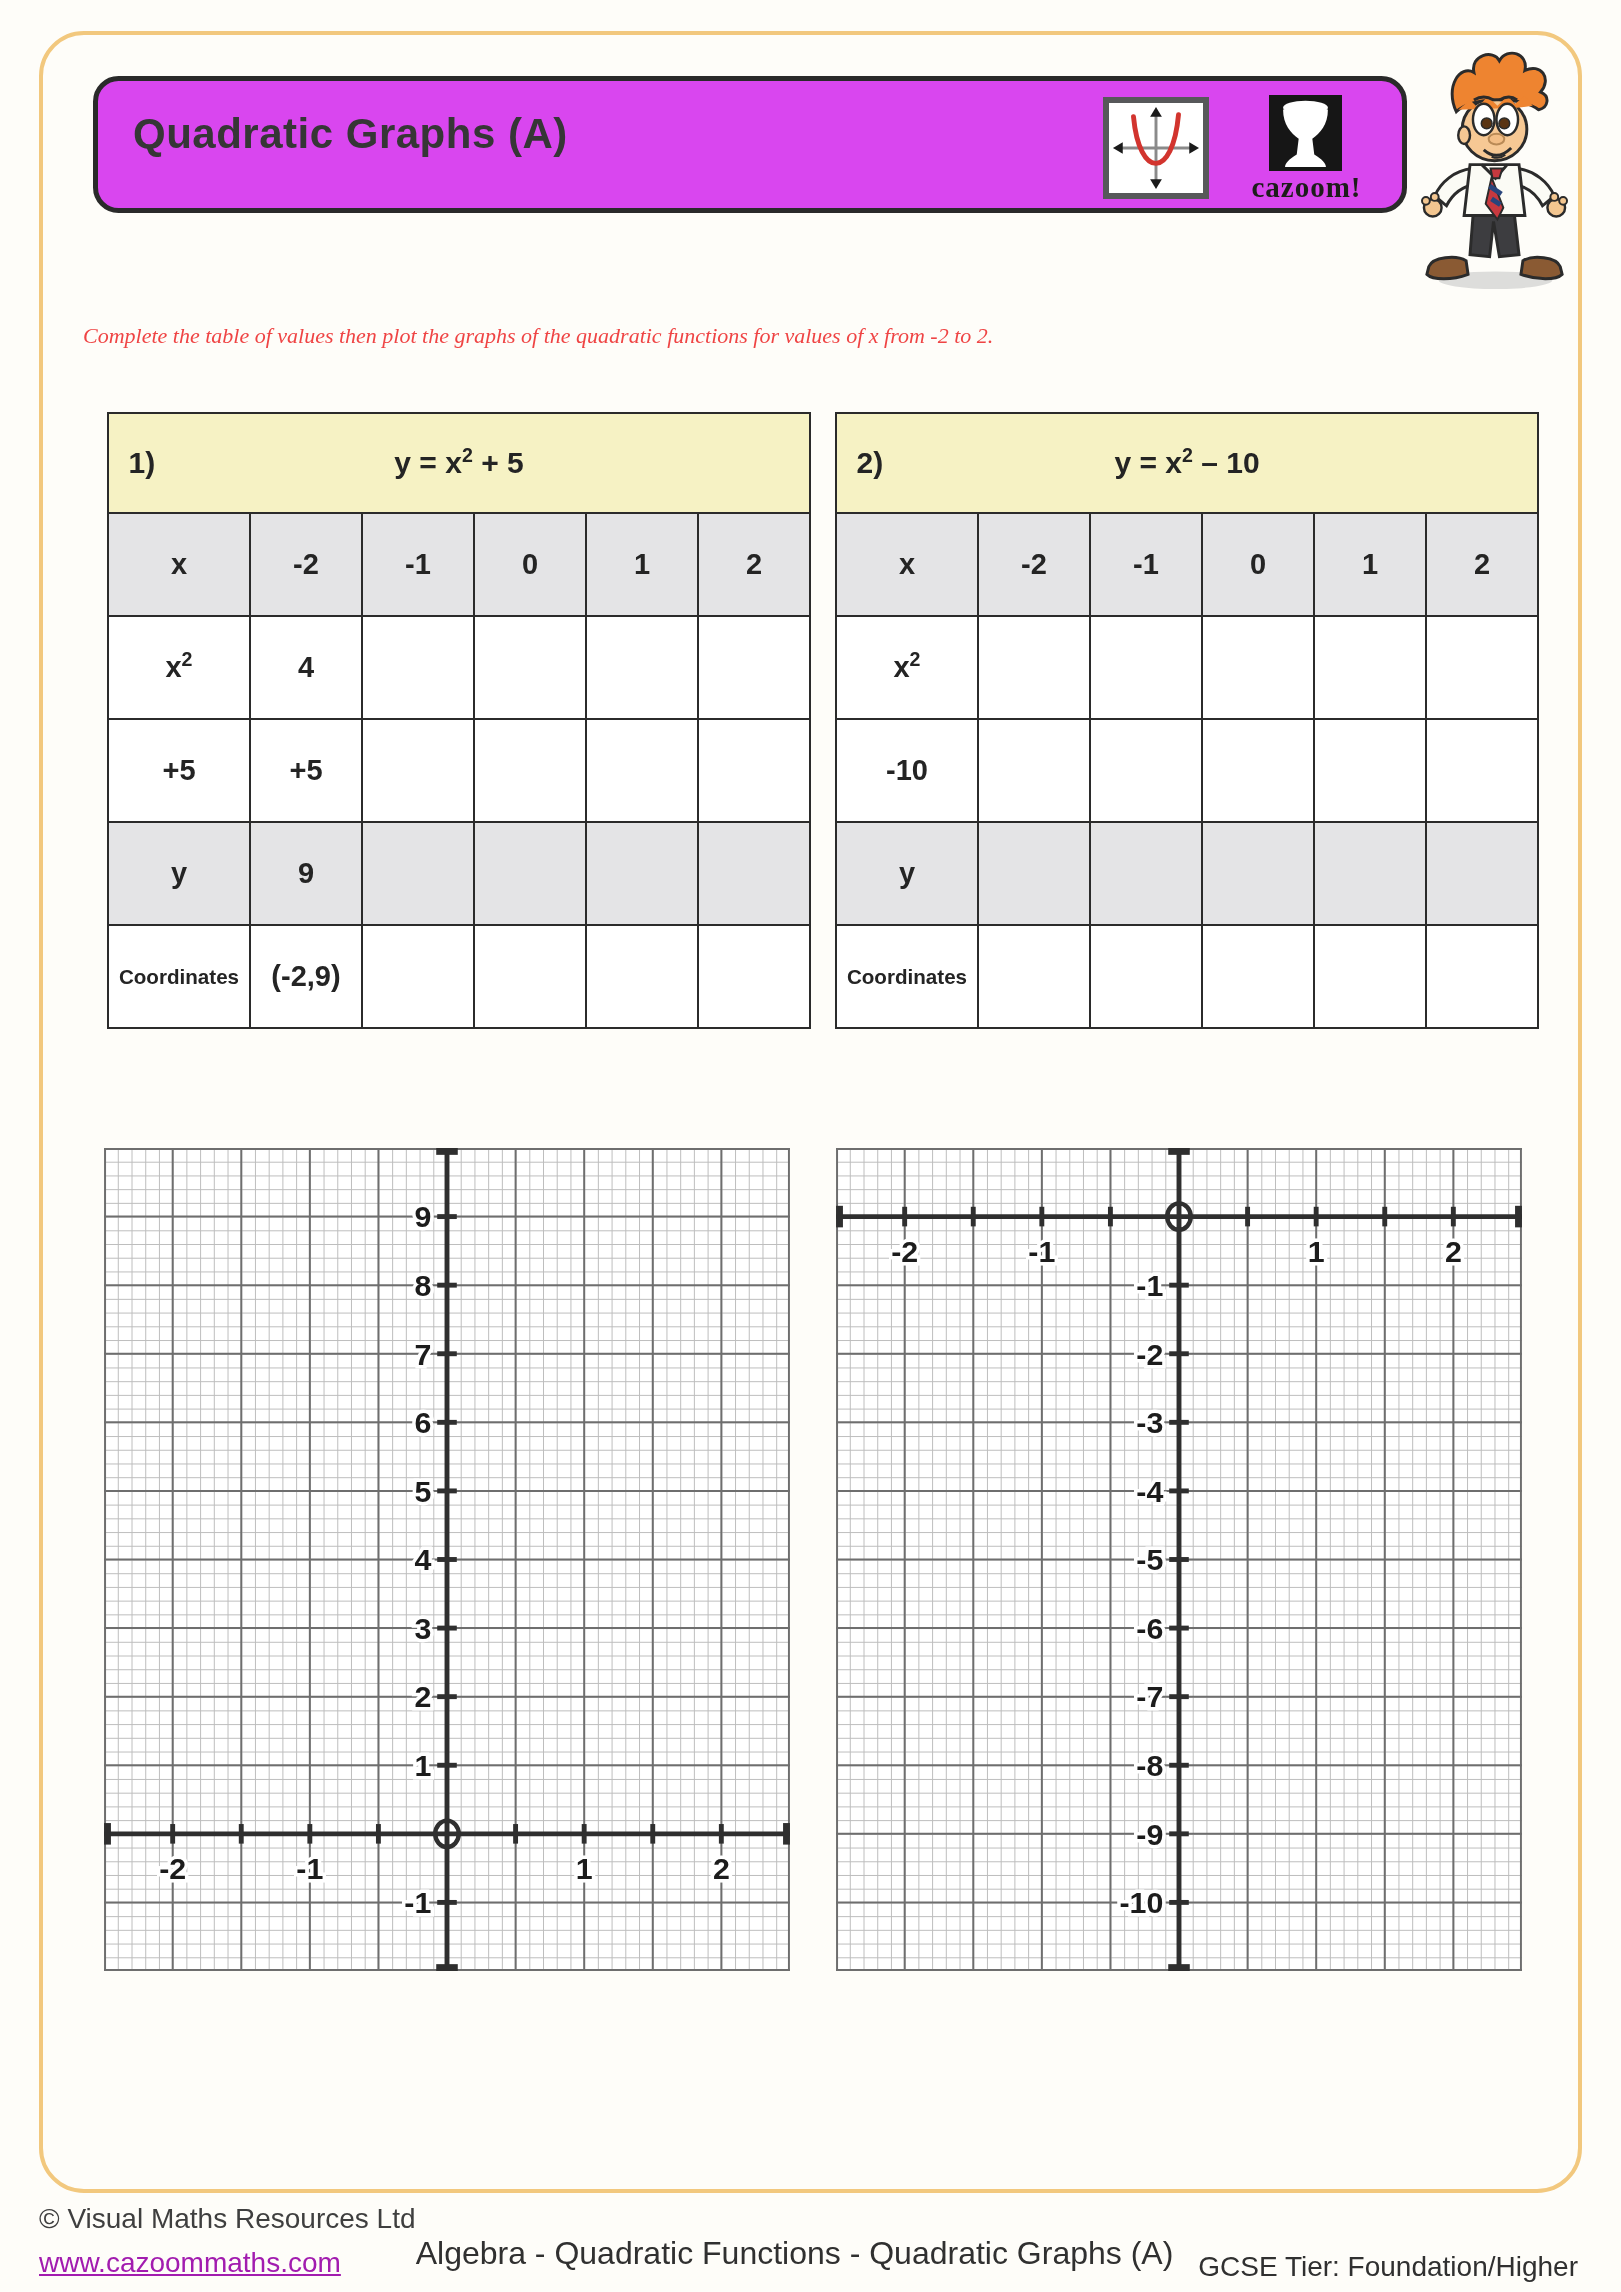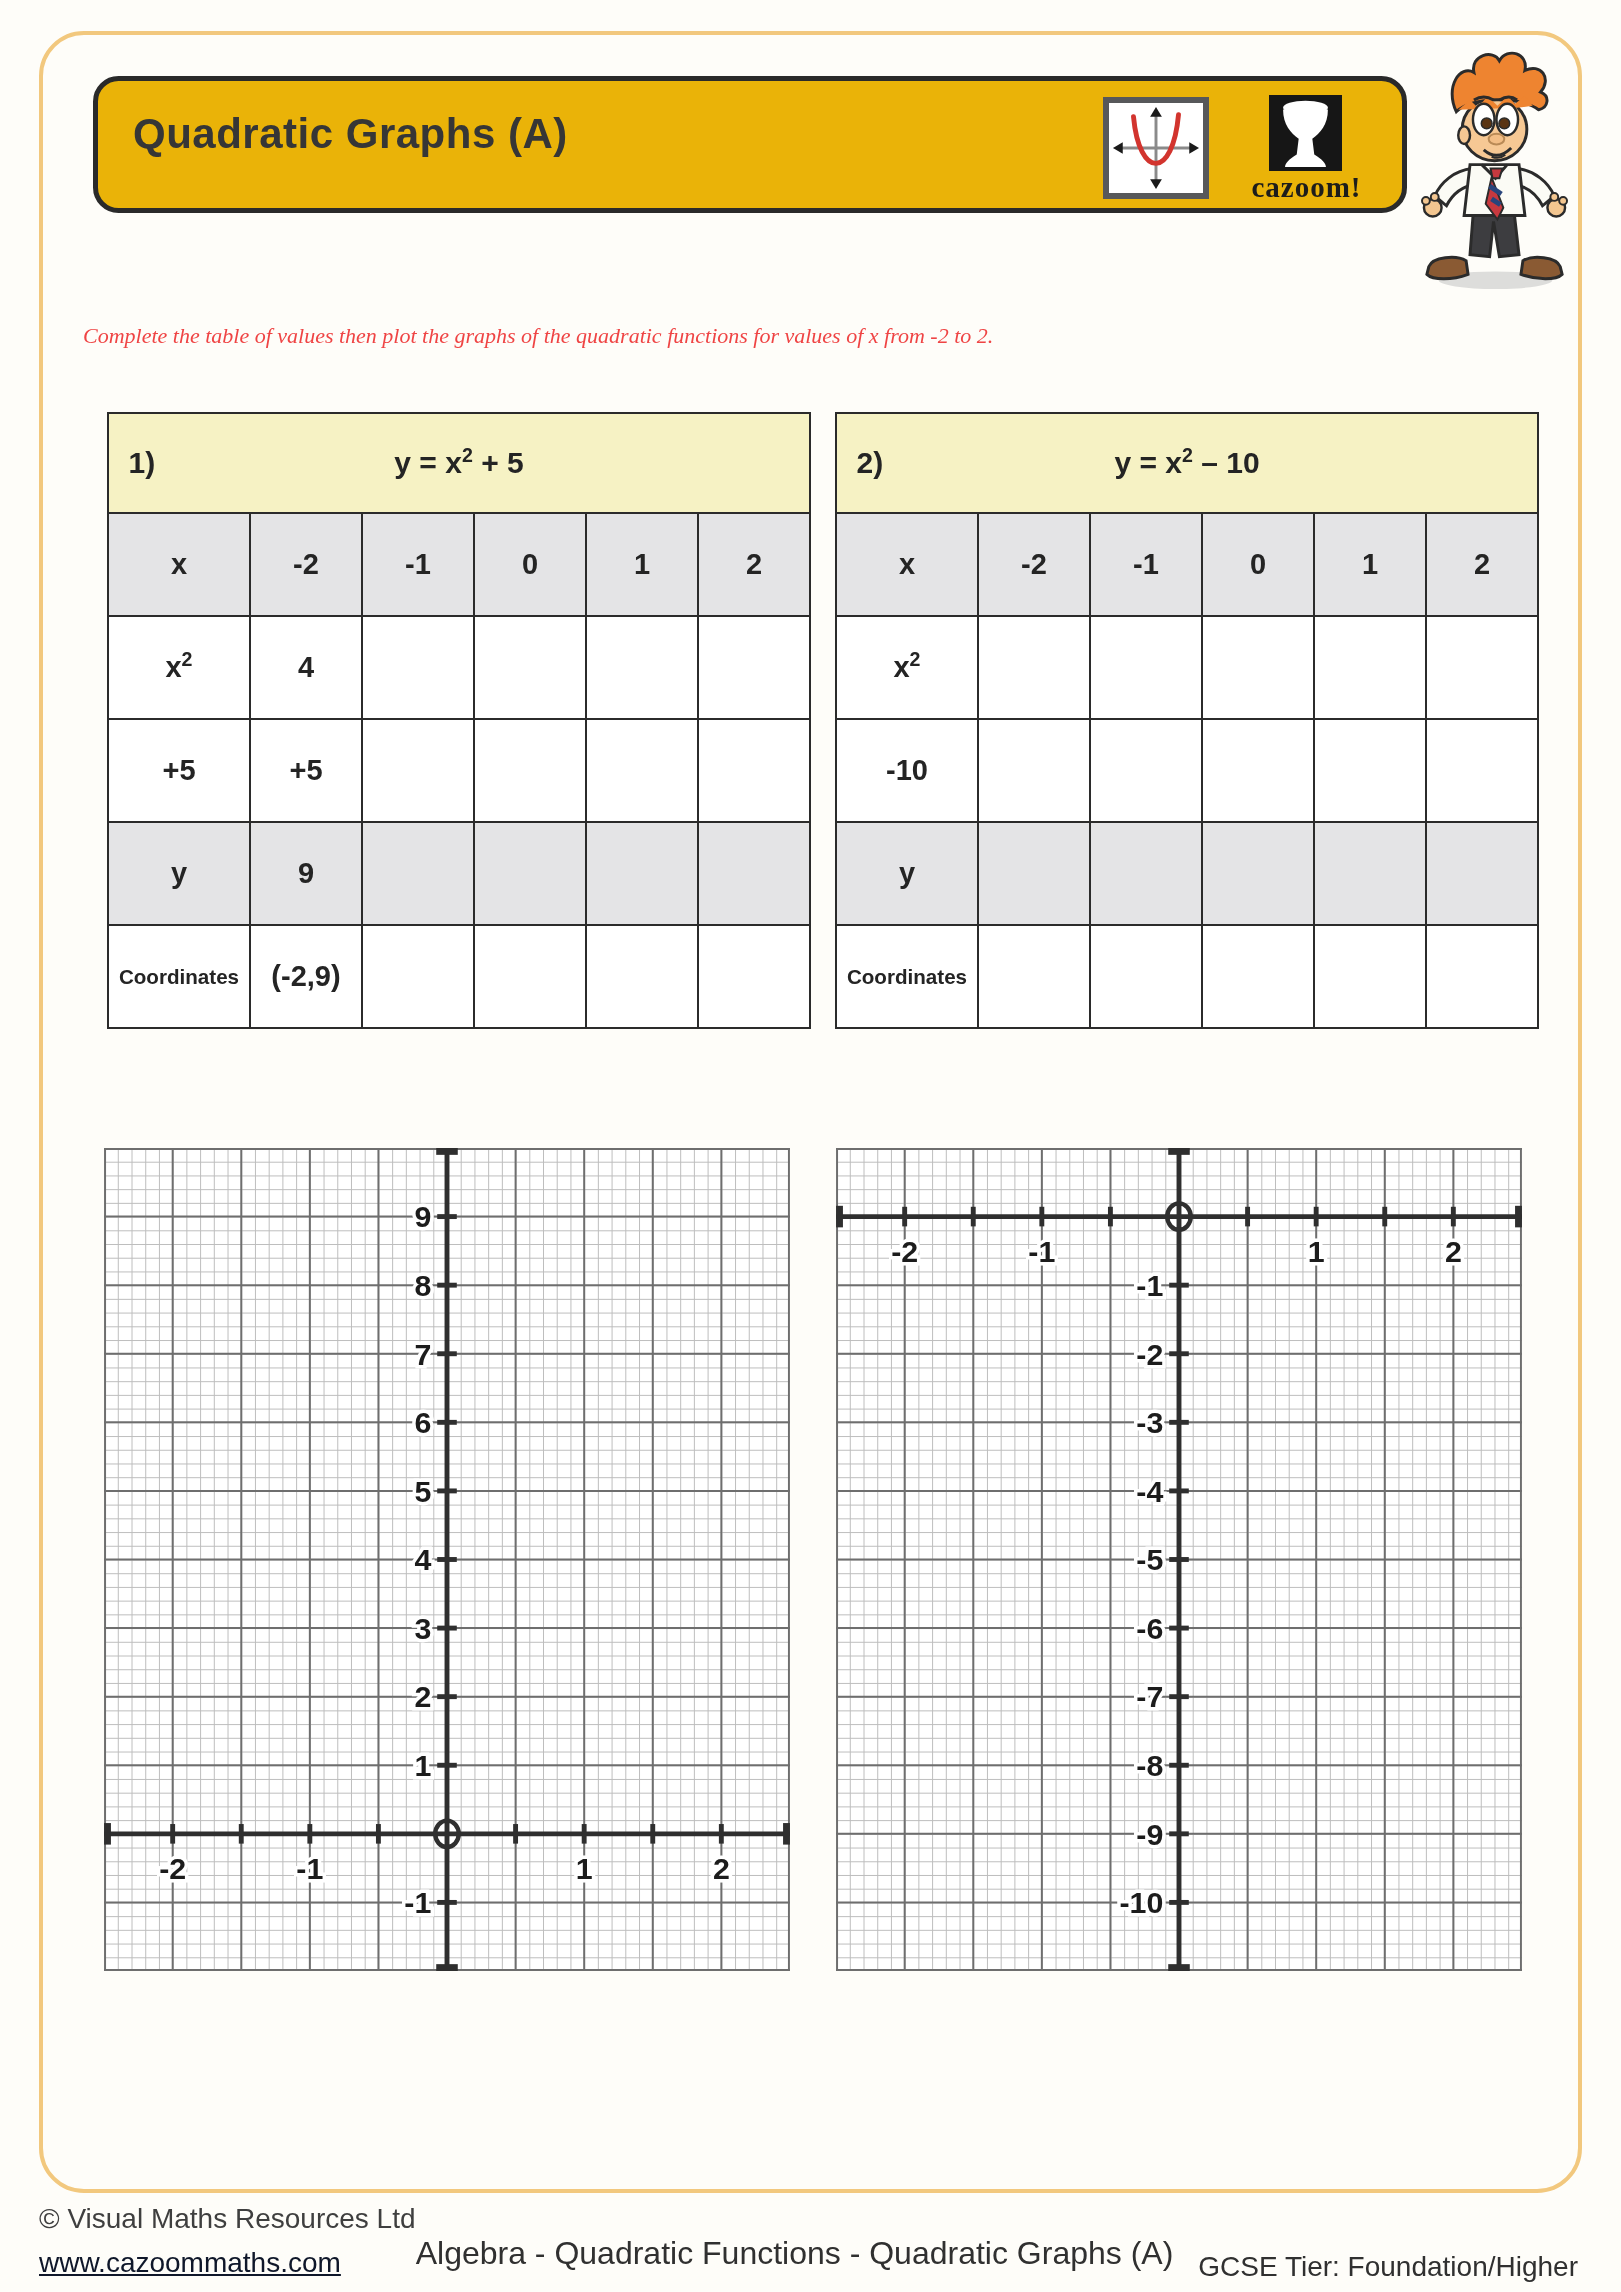--- a/index.html
+++ b/index.html
@@ -2,21 +2,21 @@
 <html><head>
 <meta charset="utf-8">
 <style>
   html,body{margin:0;padding:0;background:#ffffff;}
   .page{position:relative;width:1621px;height:2293px;background:#fefdf9;
         font-family:"Liberation Sans",sans-serif;overflow:hidden;}
   .page-border{position:absolute;left:39px;top:31px;width:1535px;height:2154px;
         border:4.9px solid #f2c87e;border-radius:45px;}
   
   .header-box{position:absolute;left:93px;top:76px;width:1304px;height:127px;
-        border:5.9px solid #2a2a2a;border-radius:25.5px;background:#eab308;}
+        border:5.9px solid #2a2a2a;border-radius:25.5px;background:#d946ef;}
   .page-title{position:absolute;left:35px;top:29px;font-size:42px;font-weight:bold;
         color:#363636;letter-spacing:0.5px;}
   .parabola-box{position:absolute;left:1005px;top:15.7px;width:94px;height:90px;
         border:6.9px solid #57585a;background:#ffffff;}
   .cazoom-logo{position:absolute;left:1145px;top:11.8px;width:127px;height:108px;}
   .logo-square{position:absolute;left:25.5px;top:2px;width:73px;height:76px;background:#161616;}
   .logo-text{position:absolute;left:0px;top:78px;width:127px;text-align:center;
         font-family:"Liberation Serif",serif;font-weight:bold;font-size:29px;color:#1d1d1b;
         letter-spacing:1px;}
   .mascot{position:absolute;left:1409px;top:47px;width:172px;height:245px;}
@@ -36,21 +36,21 @@
   table.wtable td.shaded{background:#e4e4e6;}
   table.wtable td.small-label{font-size:20.6px;text-align:center;}
   .qnum{position:absolute;left:19.6px;top:50%;transform:translateY(-50%);font-size:30px;font-weight:bold;}
   .formula{display:block;font-size:30px;font-weight:bold;}
   sup.s{font-size:19.6px;vertical-align:super;line-height:0;}
   
   .graph{position:absolute;top:1148px;width:686px;height:823px;}
   #graph1{left:104px;} #graph2{left:836px;}
   
   .footer-copyright{position:absolute;left:39px;top:2203px;font-size:28px;color:#3f3f3f;}
-  .footer-link{position:absolute;left:39px;top:2247px;font-size:28px;color:#0f172a;
+  .footer-link{position:absolute;left:39px;top:2247px;font-size:28px;color:#a21caf;
         text-decoration:underline;}
   .footer-center{position:absolute;left:412px;top:2235px;width:765px;text-align:center;
         font-size:32px;color:#303030;white-space:nowrap;}
   .footer-right{position:absolute;right:43px;top:2235px;font-size:28px;color:#303030;white-space:nowrap;margin-top:16px;}
 </style>
 </head>
 <body>
 
 <div class="page">
   <div class="page-border"></div>

